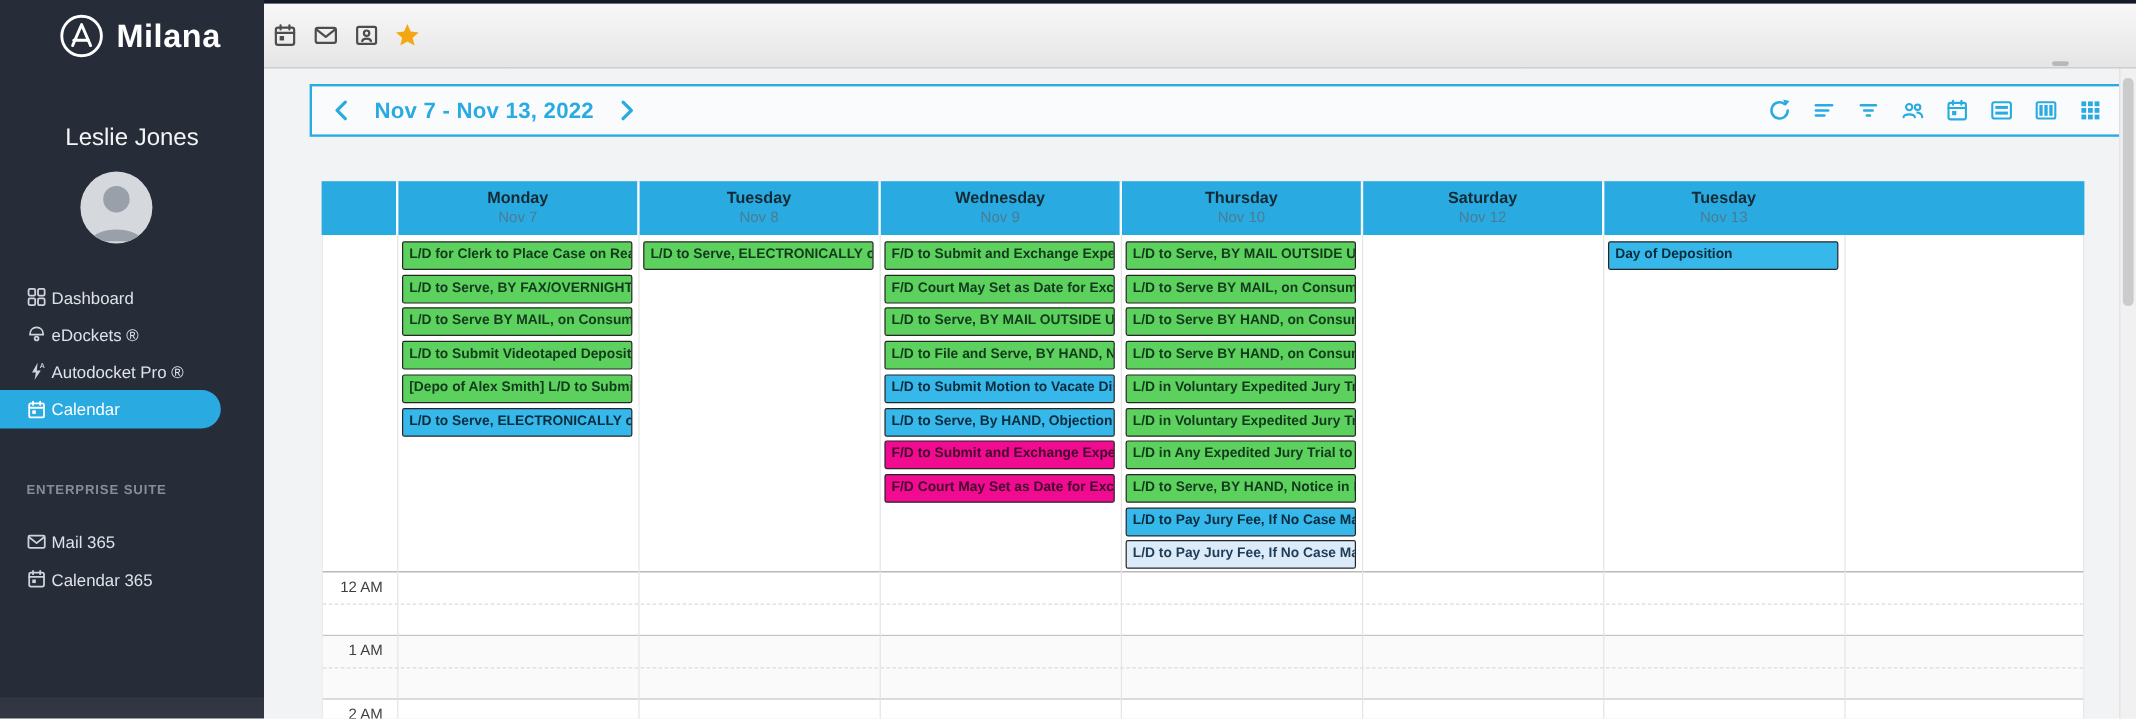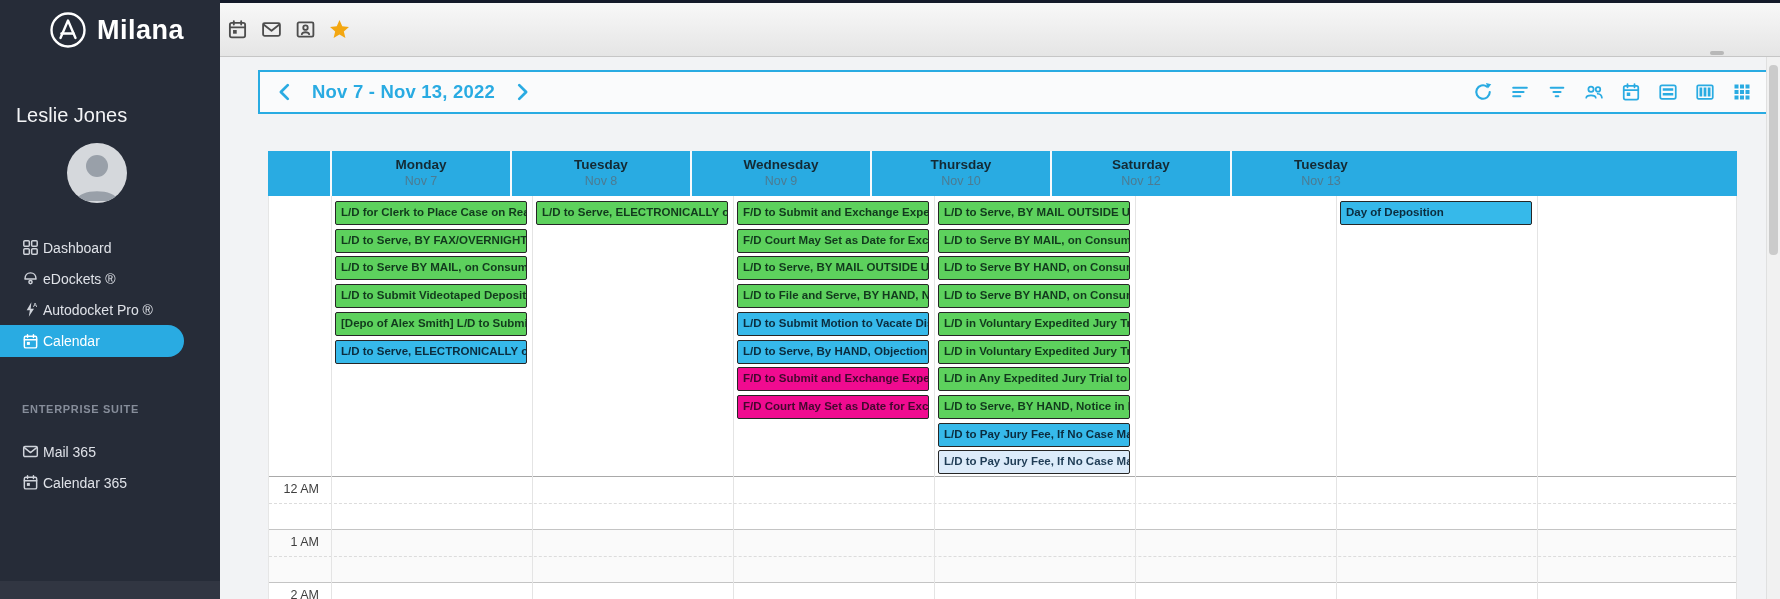--- a/index.html
+++ b/index.html
@@ -5,21 +5,21 @@
   * { margin:0; padding:0; box-sizing:border-box; }
   html,body { width:1780px; height:599px; overflow:hidden; font-family:"Liberation Sans","DejaVu Sans",sans-serif; }
   .page { position:relative; width:1780px; height:599px; background:#f2f3f5; overflow:hidden; }
 
   
   .sidebar { position:absolute; left:0; top:0; width:220px; height:100%; background:#262c38; z-index:5; }
   .brand { position:absolute; top:10px; left:0; right:0; display:flex; align-items:center; justify-content:center; gap:9px;margin-left:12px; }
   .brand-mark { width:40px; height:40px; display:block; }
   .brand-mark svg { width:100%; height:100%; }
   .brand-name { color:#fff; font-size:27px; font-weight:bold; letter-spacing:.5px; }
-  .user-name { position:absolute; top:104px; left:0; right:0; text-align:left; color:#f3f4f6; font-size:20px; font-weight:400;padding-left:16px; }
+  .user-name { position:absolute; top:104px; left:0; right:0; text-align:center; color:#f3f4f6; font-size:20px; font-weight:400; }
   .avatar { position:absolute; top:143px; left:67px; width:60px; height:60px; border-radius:50%; background:#d5d8dc; overflow:hidden; }
   .avatar svg { width:100%; height:100%; }
   .side-nav { position:absolute; top:232px; left:0; right:0; }
   .ent-nav { position:absolute; top:428px; left:0; right:0;margin-top:8px; }
   .nav-item { height:31px; display:flex; align-items:center; gap:4px; padding-left:22px; color:#dfe2e8; font-size:14px; cursor:pointer; }
   .nav-item .icn { width:17px; height:17px; color:#cfd3da; flex:0 0 auto; }
   .nav-item.active { background:#29abe2; color:#fff; margin-right:36px; border-radius:0 18px 18px 0; height:32px; }
   .nav-item.active .icn { color:#fff; }
   .icn { display:inline-block; }
   .icn svg { width:100%; height:100%; display:block; }
@@ -41,21 +41,21 @@
   .chev svg { width:100%; height:100%; }
   .range-label { color:#29abe2; font-size:18.5px; font-weight:bold; margin:0 8px; letter-spacing:.2px; }
   .range-spacer { flex:1; }
   .cal-tools { display:flex; align-items:center; gap:17px; }
   .cal-tools .tool { width:20px; height:20px; color:#29abe2; cursor:pointer; }
 
   
   .grid { position:absolute; left:48px; top:94px; width:1469px; bottom:0; }
   .grid-header { position:absolute; top:0; left:0; right:0; height:45px; background:#29abe2; display:flex; }
   .gutter-head { width:62px; flex:0 0 auto; }
-  .day-head { width:180px; flex:0 0 auto; border-left:2px solid #f7fafc; text-align:center; padding-top:6px; }
+  .day-head { width:201px; flex:0 0 auto; border-left:2px solid #f7fafc; text-align:center; padding-top:6px; }
   .day-name { font-size:13.5px; font-weight:600; color:#142a34; }
   .day-date { font-size:12.5px; color:#4c7b92; margin-top:2px; }
 
   .grid-body { position:absolute; top:45px; left:0; right:0; bottom:0; background:#fff; border-left:1px solid #e6e6e6; border-right:1px solid #e4e4e4; }
   .day-col { position:absolute; top:0; bottom:0; width:201px; border-left:1px solid #e4e4e4; }
   .row-stripe { position:absolute; left:0; right:0; background:#fafafa; }
   .hour-line { position:absolute; left:0; right:0; height:0; border-top:1px solid #c4c4c4; }
   .hour-line.first { border-top-color:#a9a9a9; }
   .half-line { position:absolute; left:0; right:0; height:0; border-top:1px dashed #dcdcdc; }
   .hour-label { position:absolute; left:0; width:50px; text-align:right; font-size:12.5px; color:#3e3e3e; }

